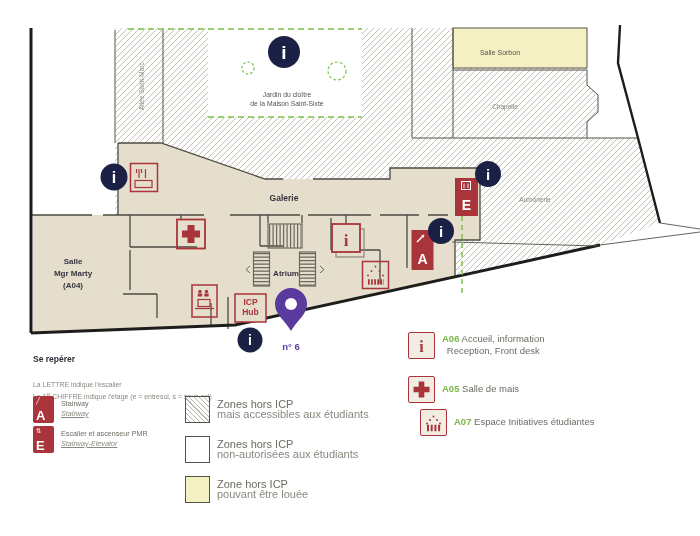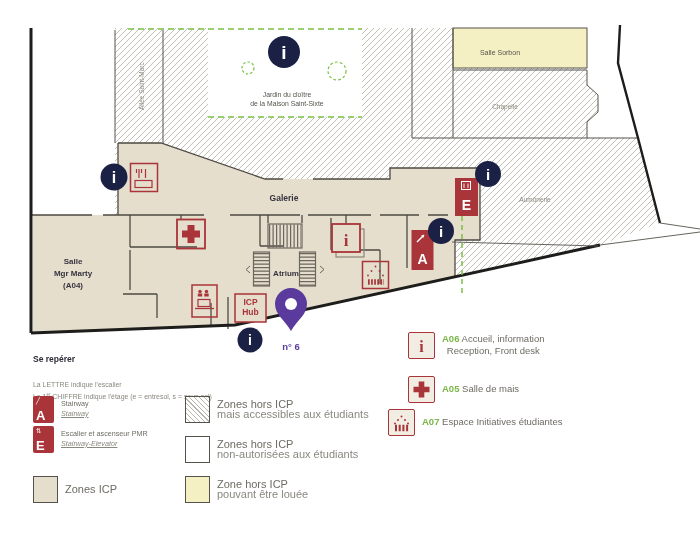--- a/index.html
+++ b/index.html
@@ -210,24 +210,20 @@
   <div class="stairbox">
     <span class="mini">⇅</span>
     <span class="ltr">E</span>
   </div>
   <div class="stxt">
     <div>Escalier et ascenseur PMR</div>
     <div class="en">Stairway-Elevator</div>
   </div>
 </div>
 
-<div class="abs row" style="left:33px;top:476px">
-  <div class="swatch sw-beige"></div>
-  <div class="ztxt pt8"><span class="z1">Zones ICP</span></div>
-</div>
 
 <div class="abs row" style="left:185px;top:396px">
   <div class="swatch sw-hatch"></div>
   <div class="ztxt">
     <div class="z1">Zones hors ICP</div>
     <div>mais accessibles aux étudiants</div>
   </div>
 </div>
 <div class="abs row" style="left:185px;top:436px">
   <div class="swatch sw-white"></div>
@@ -260,21 +256,21 @@
   <div class="ricon">
     <svg width="25" height="25" viewBox="0 0 25 25">
       <path fill="#a93439" d="M9.7,4.5 h5.6 v5.2 h5.2 v5.6 h-5.2 v5.2 h-5.6 v-5.2 H4.5 v-5.6 h5.2 Z"></path>
     </svg>
   </div>
   <div class="rtxt pt6">
     <div><span class="code">A05</span> <span>Salle de mais</span></div>
   </div>
 </div>
 
-<div class="abs row" style="left:388px;top:409px">
+<div class="abs row" style="left:420px;top:409px">
   <div class="ricon">
     <svg width="25" height="25" viewBox="0 0 25 25">
       <circle cx="12.5" cy="6.5" r="1" fill="#a93439"></circle>
       <circle cx="9" cy="10" r="1" fill="#a93439"></circle>
       <circle cx="16" cy="10" r="1" fill="#a93439"></circle>
       <circle cx="6" cy="13.5" r="1" fill="#a93439"></circle>
       <circle cx="19" cy="13.5" r="1" fill="#a93439"></circle>
       <line x1="6" y1="18" x2="19.5" y2="18" stroke="#a93439" stroke-width="6.5" stroke-dasharray="2,1.7"></line>
     </svg>
   </div>

